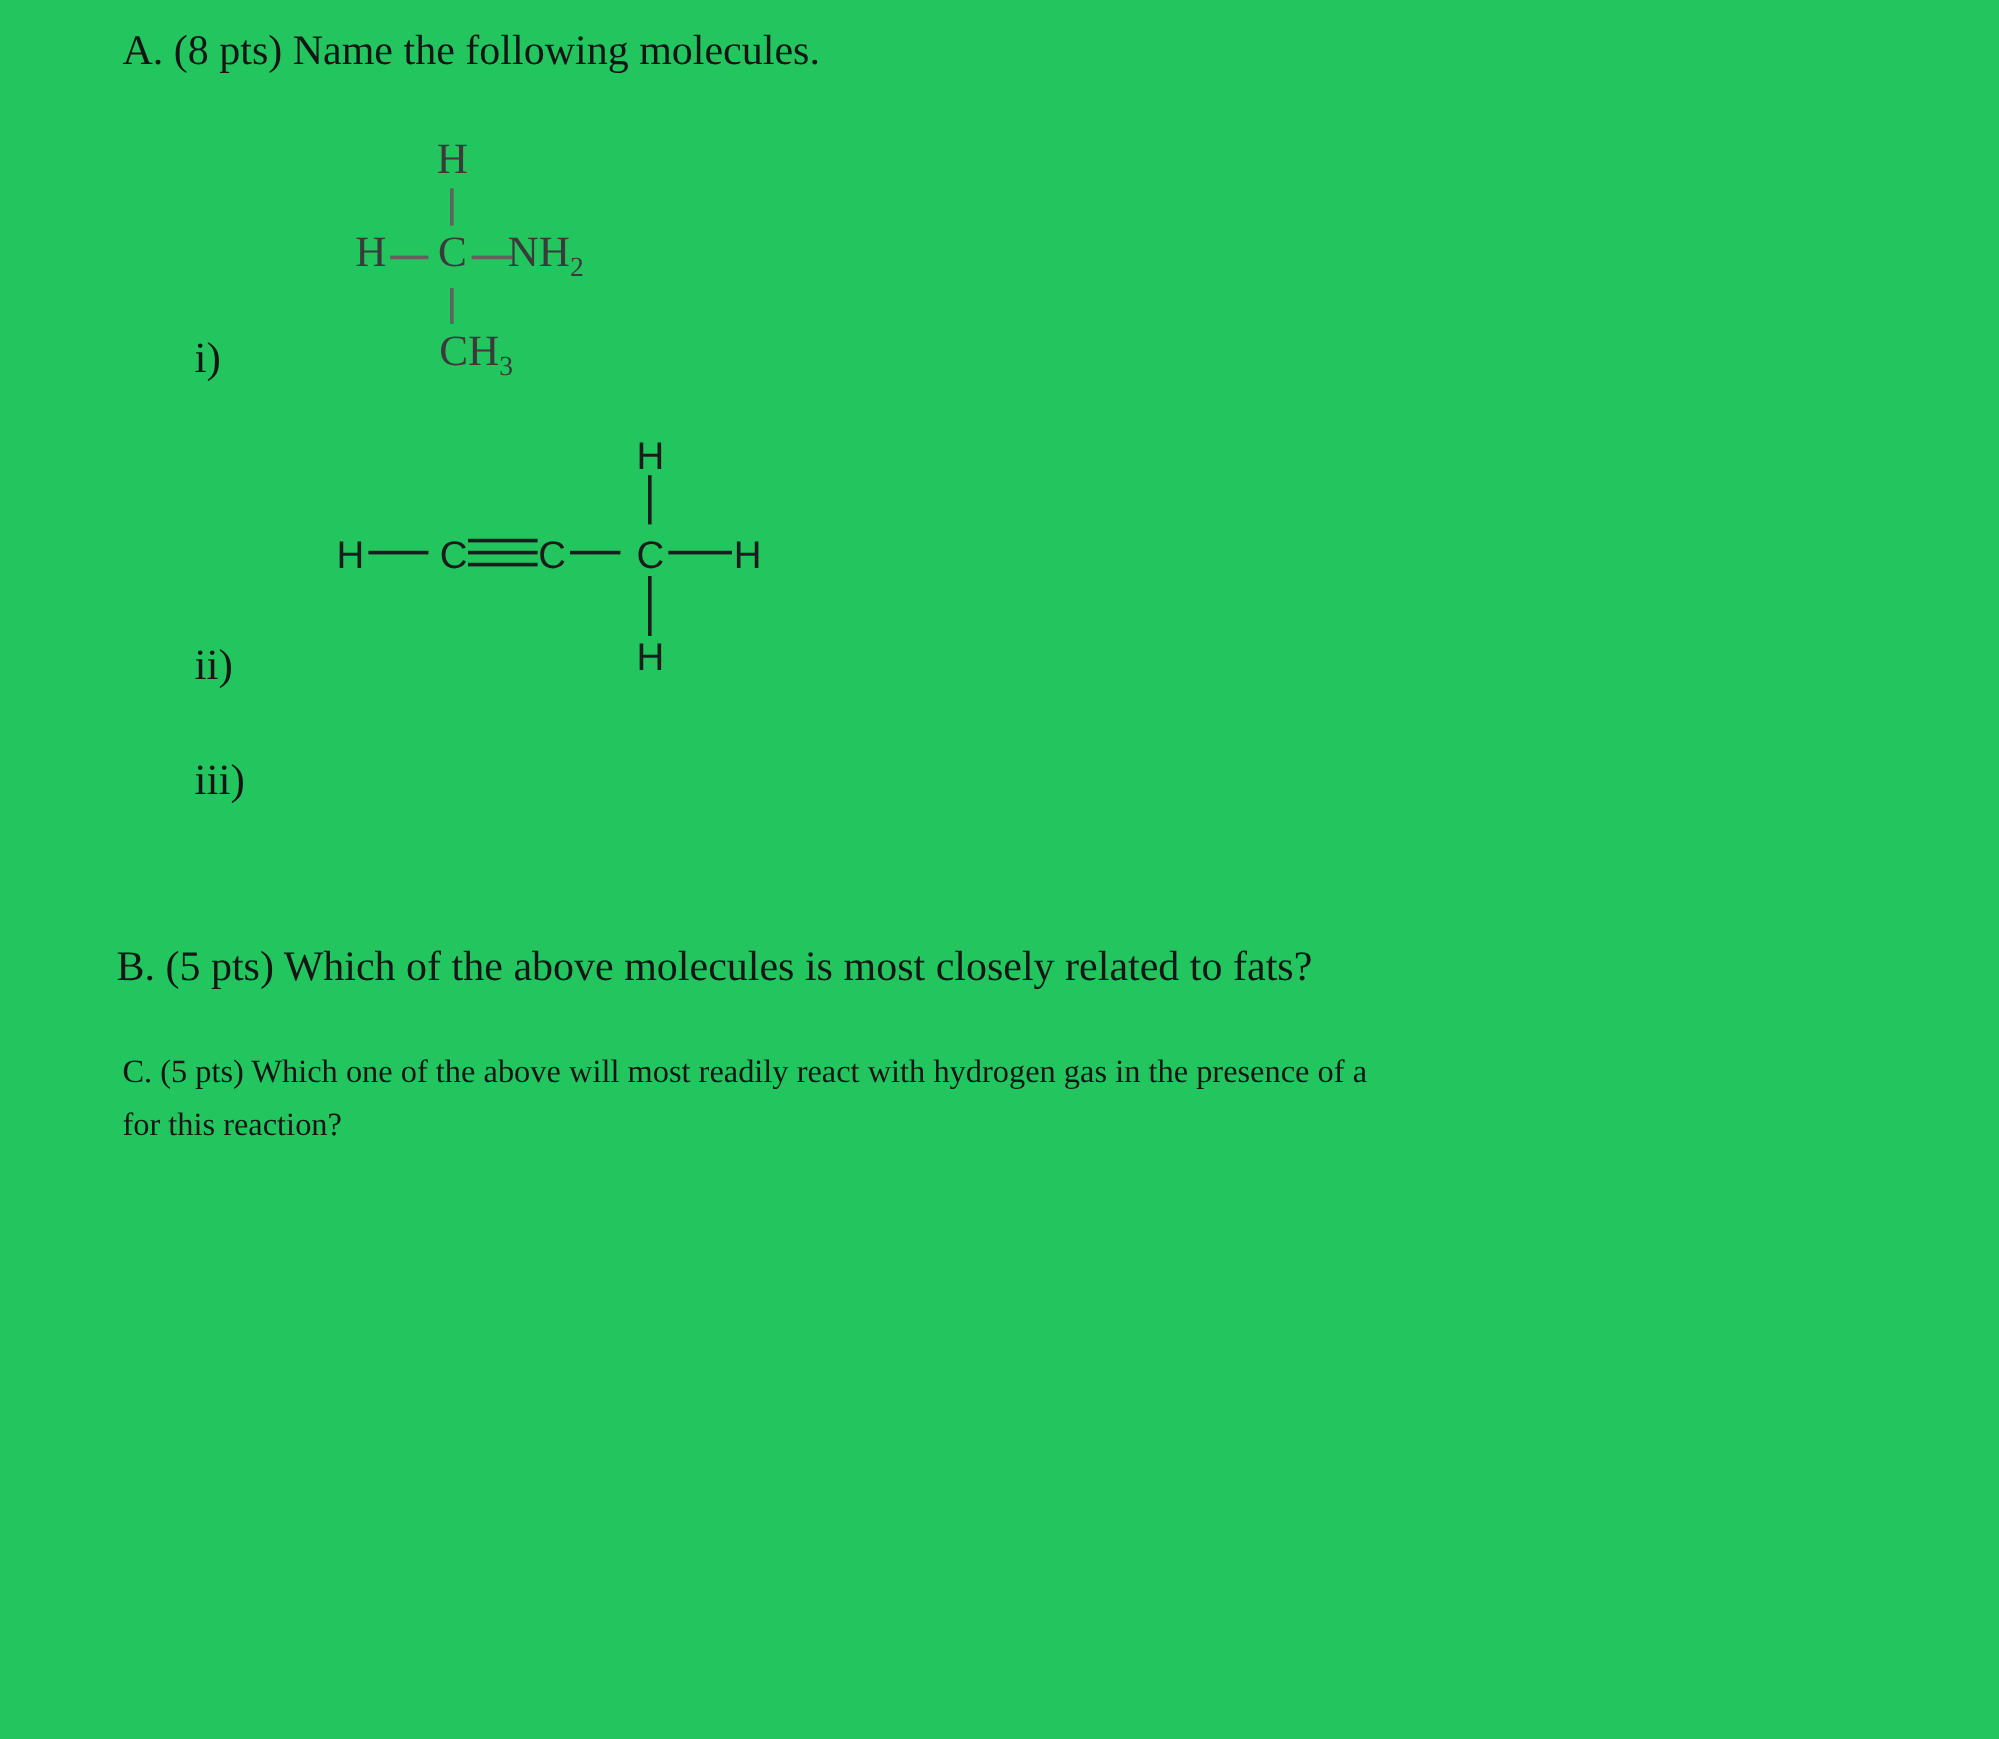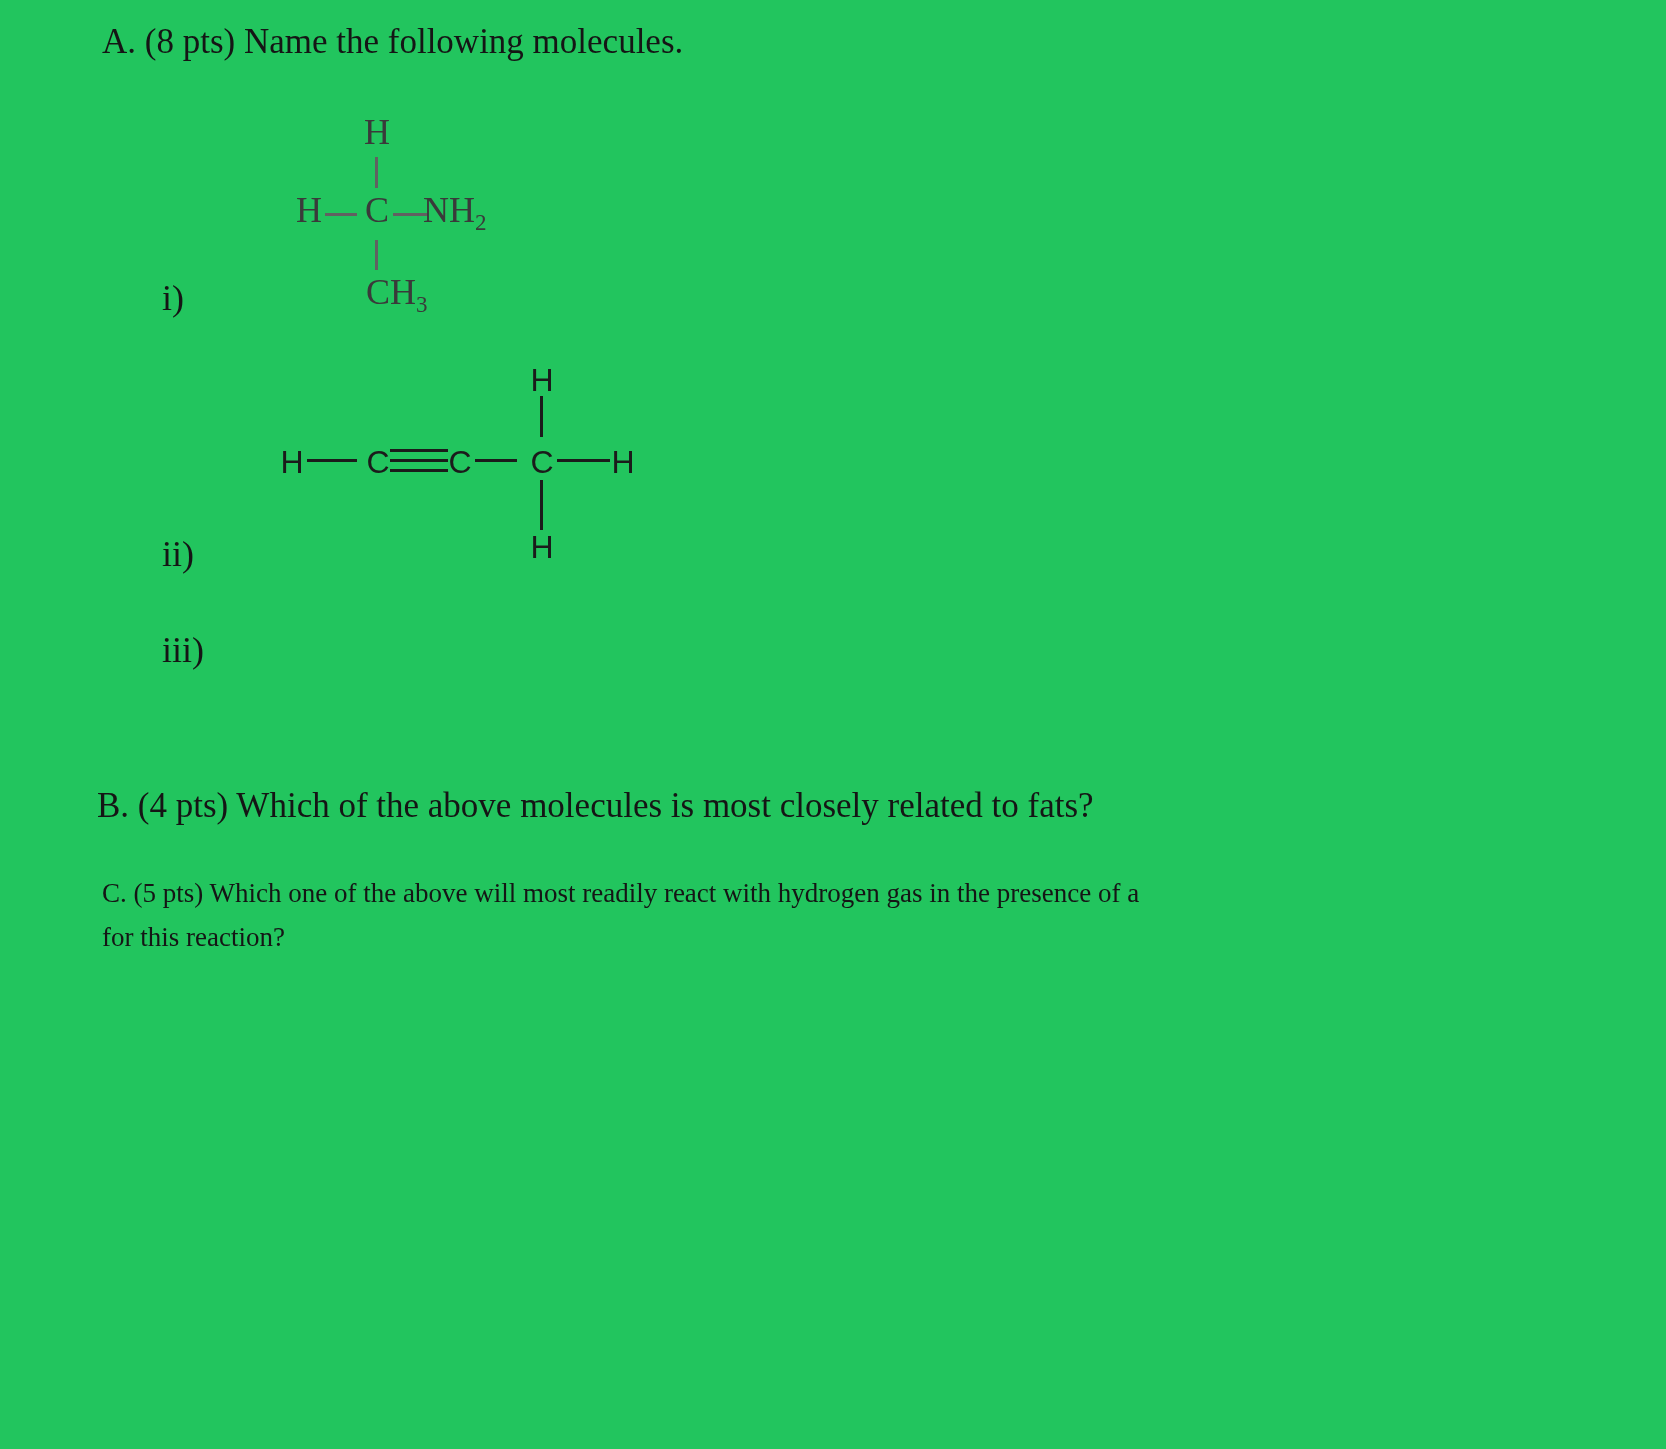--- a/index.html
+++ b/index.html
@@ -73,21 +73,21 @@
     <span class="atom ctr" style="left:343px;top:86px;">H</span>
 
     <div class="bond" style="left:260px;top:120px;width:3px;height:50px;"></div>
     <span class="atom ctr" style="left:262px;top:171px;">H</span>
   </div>
 
   <span class="item-label" style="left:162px;top:536px;">ii)</span>
 
   <span class="item-label" style="left:162px;top:632px;">iii)</span>
 
-  <div class="txt" style="left:97px;top:784px;">B. (4 pts) Which of the above molecules is most closely related to fats?</div>
+  <div class="txt" style="left:97px;top:784px;">B. (5 pts) Which of the above molecules is most closely related to fats?</div>
 
   <div class="para" style="left:102px;top:871px;">
     <div>C. (5 pts) Which one of the above will most readily react with hydrogen gas in the presence of a</div>
     <div>for this reaction?</div>
   </div>
 
 
 </div>
 
 </body></html>

